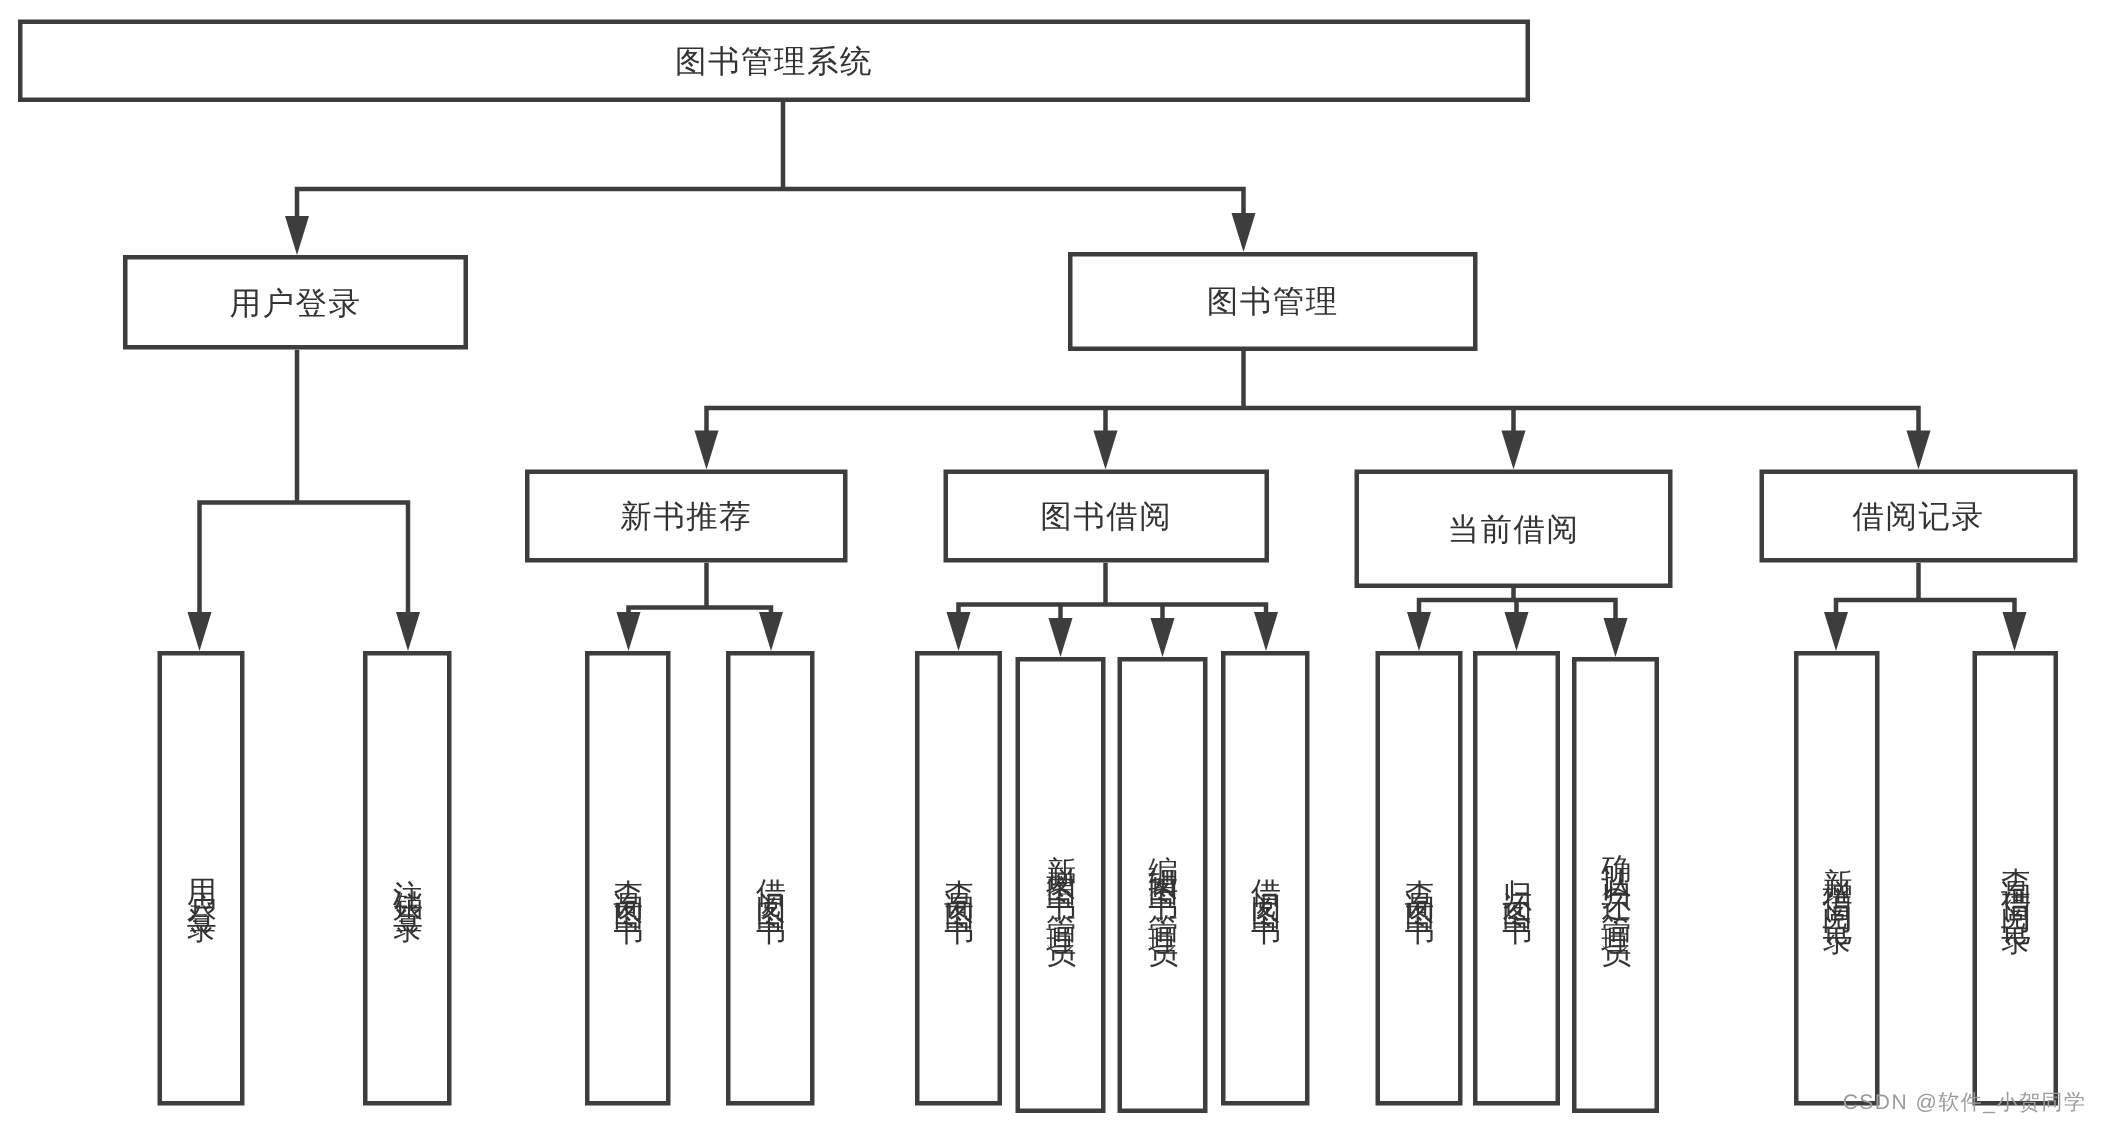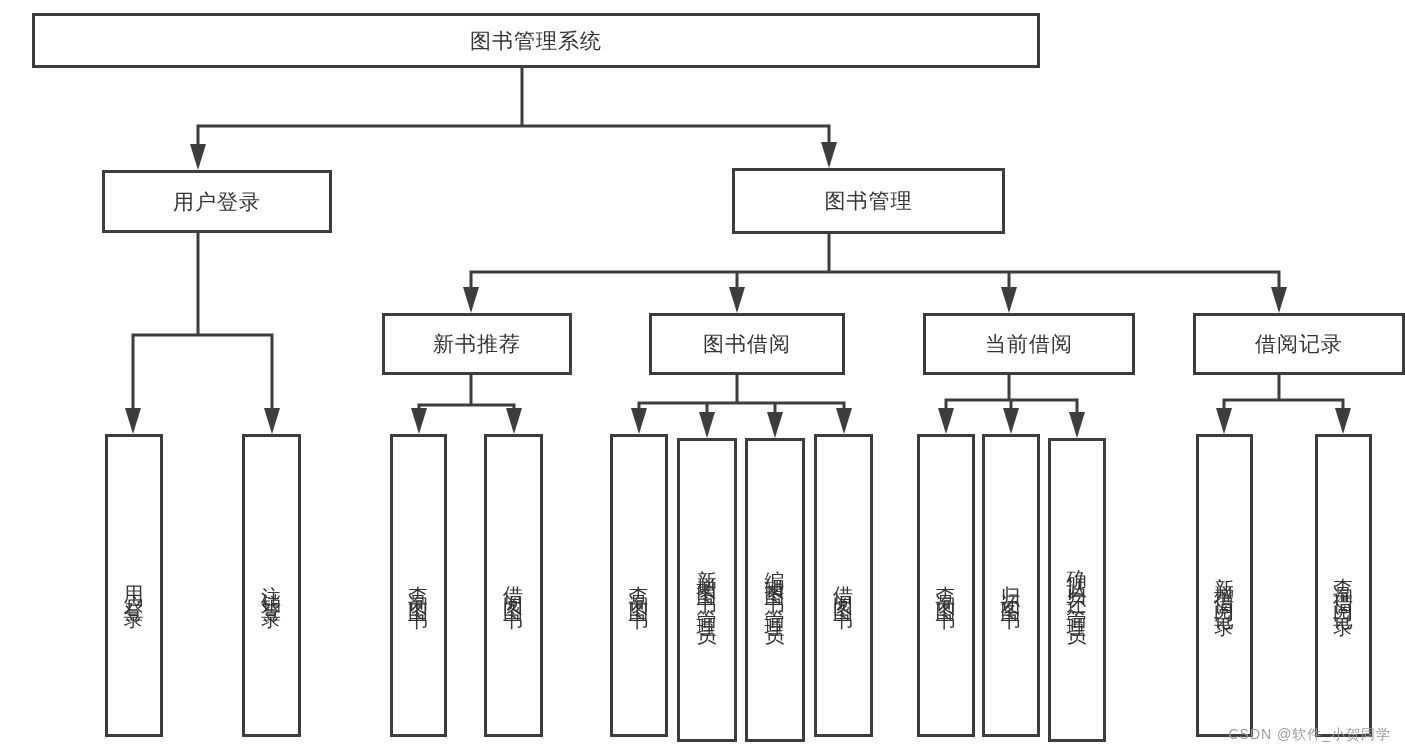--- a/index.html
+++ b/index.html
@@ -23,21 +23,20 @@
     color: #333333;
     display: flex;
     align-items: center;
     justify-content: center;
     z-index: 2;
   }
   .h-node {
     font-size: 21px;
     letter-spacing: 1px;
     white-space: nowrap;
-    margin-left: 20px;
   }
   .v-node {
     writing-mode: vertical-rl;
     text-orientation: mixed;
     font-size: 20px;
     letter-spacing: 8px;
     line-height: 1;
     padding: 10px 0;
   }
   .watermark {
@@ -105,23 +104,23 @@
     <polygon points="1224,434 1216,408 1232,408"></polygon>
     <polygon points="1343,434 1335,408 1351,408"></polygon>
   </g>
 </svg>
 
 <div class="node h-node" style="left:12px; top:13px; width:1008px; height:55px;">图书管理系统</div>
 
 <div class="node h-node" style="left:82px; top:170px; width:230px; height:63px;">用户登录</div>
 <div class="node h-node" style="left:712px; top:168px; width:273px; height:66px;">图书管理</div>
 
-<div class="node h-node" style="left:362px; top:313px; width:190px; height:62px;text-align:right;">新书推荐</div>
-<div class="node h-node" style="left:629px; top:313px; width:196px; height:62px;">图书借阅</div>
-<div class="node h-node" style="left:903px; top:313px; width:212px; height:62px;">当前借阅</div>
+<div class="node h-node" style="left:350px; top:313px; width:215px; height:62px;text-align:right;">新书推荐</div>
+<div class="node h-node" style="left:629px; top:313px; width:217px; height:62px;">图书借阅</div>
+<div class="node h-node" style="left:903px; top:313px; width:212px; height:79px;">当前借阅</div>
 <div class="node h-node" style="left:1173px; top:313px; width:212px; height:62px;">借阅记录</div>
 
 <div class="node v-node" style="left:105px; top:434px; width:58px; height:303px;">用户登录</div>
 <div class="node v-node" style="left:242px; top:434px; width:59px; height:303px;">注销登录</div>
 
 <div class="node v-node" style="left:390px; top:434px; width:57px; height:303px;">查询图书</div>
 <div class="node v-node" style="left:484px; top:434px; width:59px; height:303px;">借阅图书</div>
 
 <div class="node v-node" style="left:610px; top:434px; width:58px; height:303px;">查询图书</div>
 <div class="node v-node" style="left:677px; top:438px; width:60px; height:304px;">新增图书（管理员）</div>

